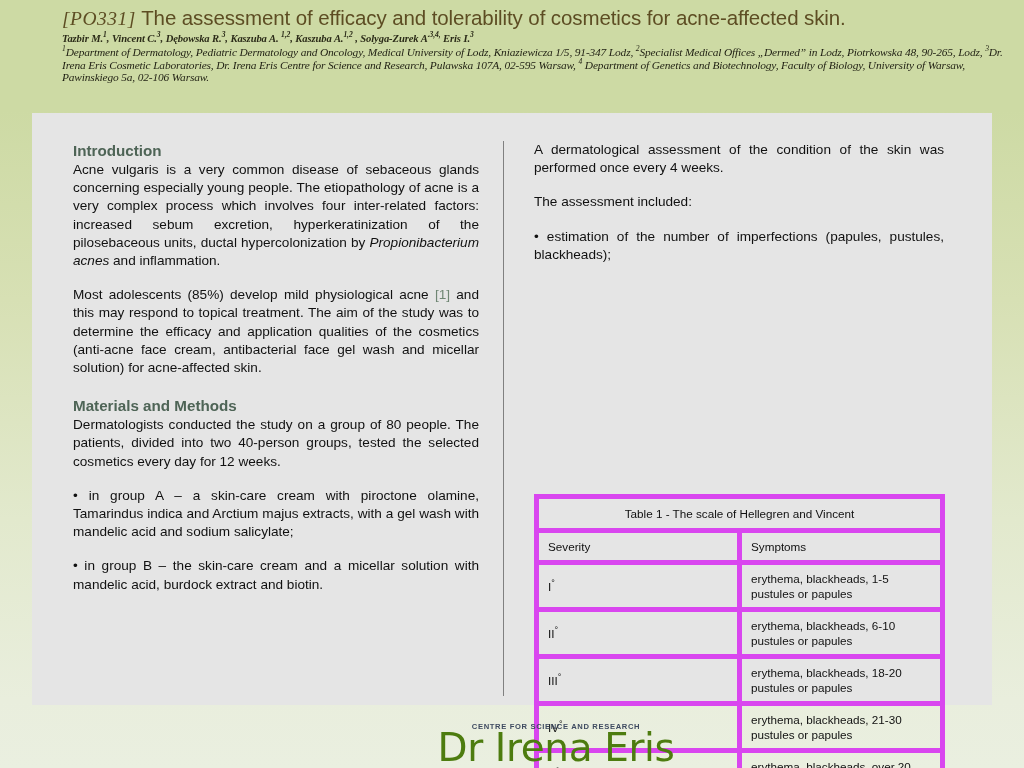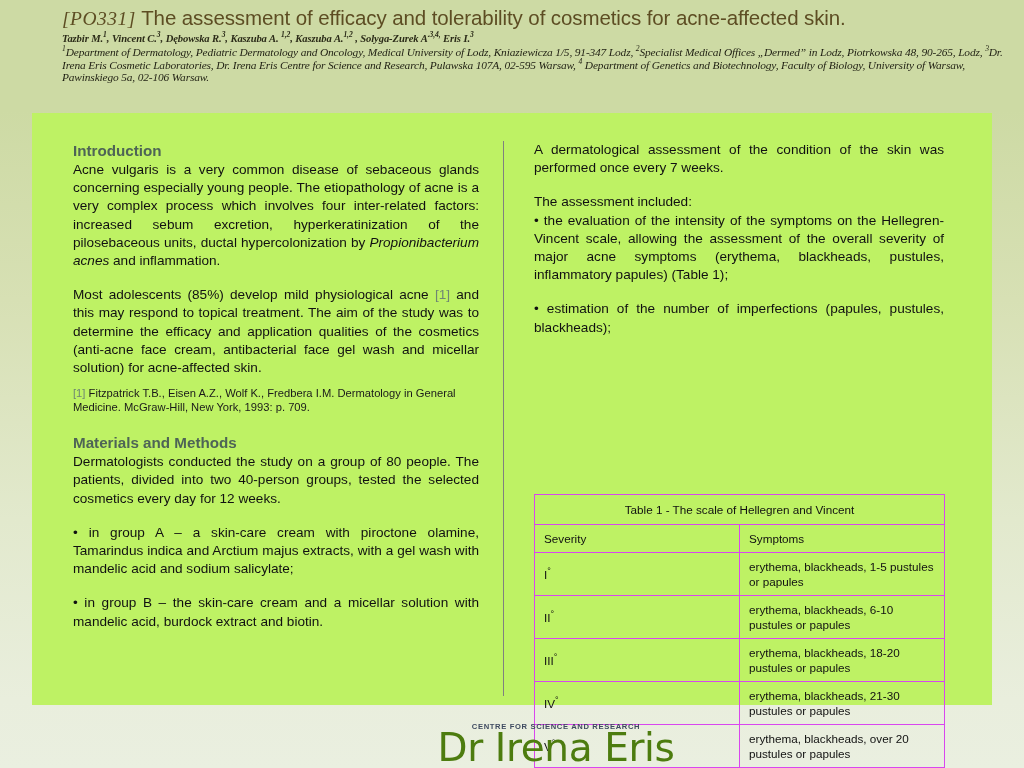--- a/index.html
+++ b/index.html
@@ -68,21 +68,21 @@
     line-height: 0;
   }
 
   
   .panel {
     position: absolute;
     left: 32px;
     top: 113px;
     width: 960px;
     height: 592px;
-    background: #bef264;
+    background: #e5e5e5;
   }
 
   .divider {
     position: absolute;
     left: 471px;
     top: 28px;
     width: 1px;
     height: 555px;
     background: #808080;
   }
@@ -131,21 +131,21 @@
     width: 411px;
   }
   table.scale {
     border-collapse: collapse;
     width: 411px;
     font-size: 11.7px;
     color: #111111;
     table-layout: fixed;
   }
   table.scale td {
-    border: 1px solid #d946ef;
+    border: 5px solid #d946ef;
     padding: 6px 8px 6px 9px;
     line-height: 15px;
     vertical-align: middle;
   }
   table.scale td.cap {
     text-align: center;
     padding: 7px 4px;
   }
   table.scale td.sev {
     width: 65px;
@@ -189,32 +189,30 @@
 </div>
 
 <div class="panel">
 
   <div class="divider"></div>
 
   <div class="col col-left">
     <div class="sec-head">Introduction</div>
     <p class="para tight">Acne vulgaris is a very common disease of sebaceous glands concerning especially young people. The etiopathology of acne is a very complex process which involves four inter-related factors: increased sebum excretion, hyperkeratinization of the pilosebaceous units, ductal hypercolonization by <i>Propionibacterium acnes</i> and inflammation.</p>
     <p class="para">Most adolescents (85%) develop mild physiological acne <span class="cite">[1]</span> and this may respond to topical treatment. The aim of the study was to determine the efficacy and application qualities of the cosmetics (anti-acne face cream, antibacterial face gel wash and micellar solution) for acne-affected skin.</p>
-    <p class="refline"><span class="cite">[1]</span> Fitzpatrick T.B., Eisen A.Z., Wolf K., Fredbera I.M. Dermatology in General Medicine. McGraw-Hill, New York, 1993: p. 709.</p>
     <div class="spacer-lg"></div>
     <div class="sec-head">Materials and Methods</div>
     <p class="para tight">Dermatologists conducted the study on a group of 80 people. The patients, divided into two 40-person groups, tested the selected cosmetics every day for 12 weeks.</p>
     <p class="para">• in group A – a skin-care cream with piroctone olamine, Tamarindus indica and Arctium majus extracts, with a gel wash with mandelic acid and sodium salicylate;</p>
     <p class="para">• in group B – the skin-care cream and a micellar solution with mandelic acid, burdock extract and biotin.</p>
   </div>
 
   <div class="col col-right">
-    <p class="para tight">A dermatological assessment of the condition of the skin was performed once every 7 weeks.</p>
+    <p class="para tight">A dermatological assessment of the condition of the skin was performed once every 4 weeks.</p>
     <p class="para">The assessment included:</p>
-    <p class="para tight">• the evaluation of the intensity of the symptoms on the Hellegren-Vincent scale, allowing the assessment of the overall severity of major acne symptoms (erythema, blackheads, pustules, inflammatory papules) (Table 1);</p>
     <p class="para">• estimation of the number of imperfections (papules, pustules, blackheads);</p>
   </div>
 
   <div class="tbl-wrap">
     <table class="scale">
       <tbody>
         <tr>
           <td class="cap" colspan="2">Table 1 - The scale of Hellegren and Vincent</td>
         </tr>
         <tr>

